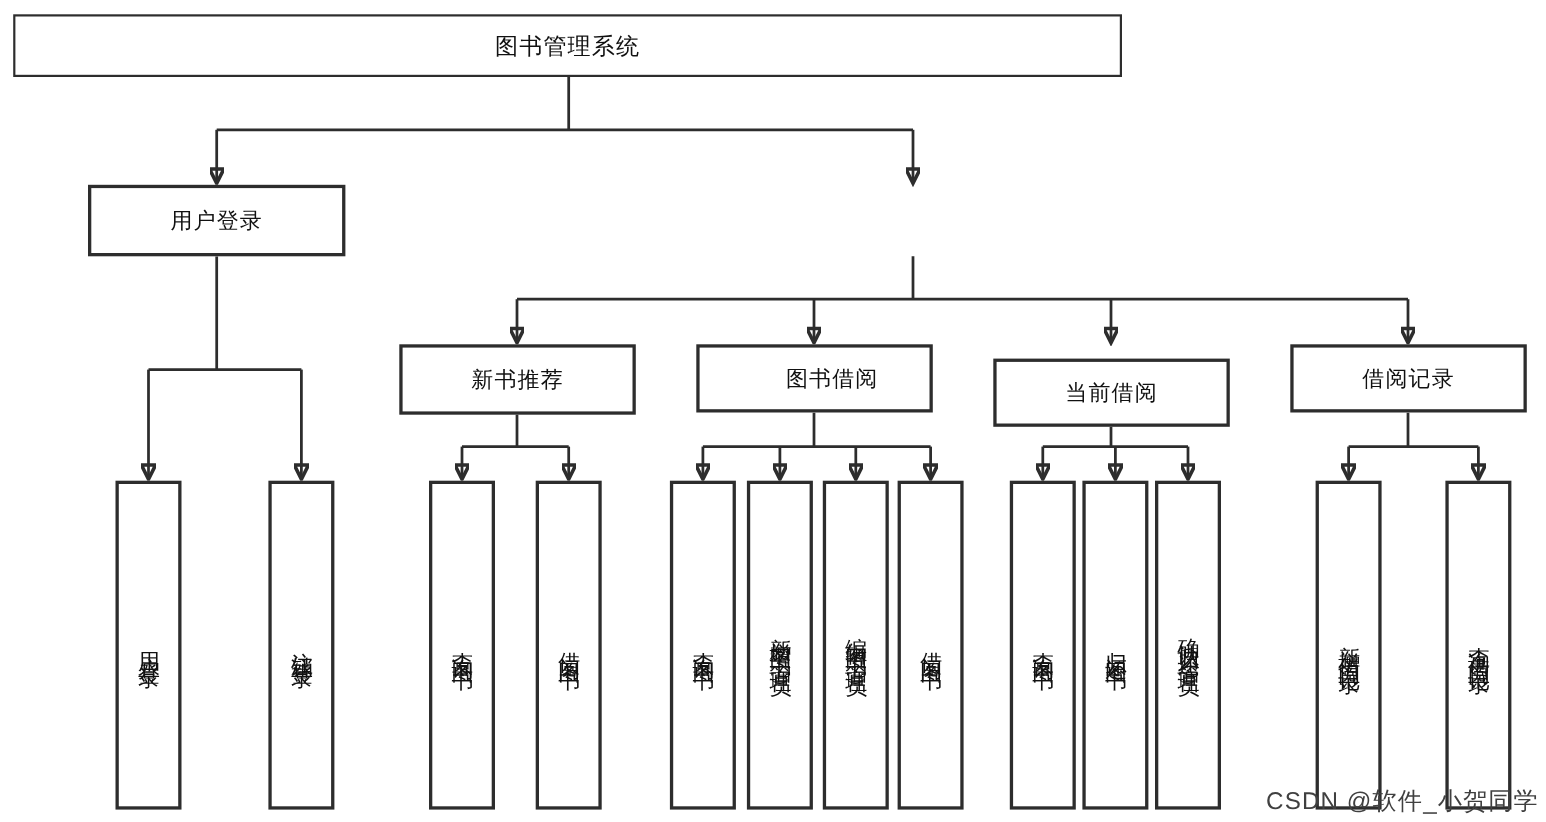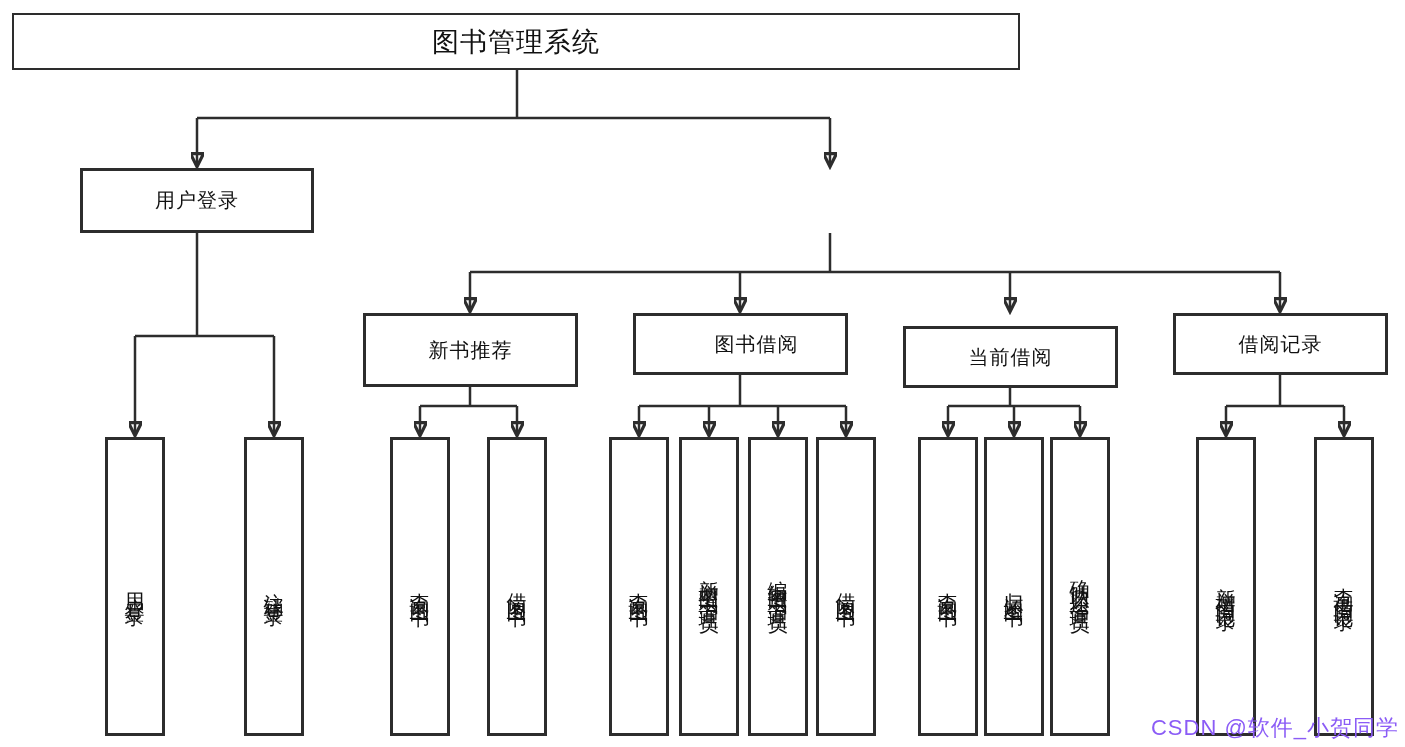--- a/index.html
+++ b/index.html
@@ -20,21 +20,21 @@
     position: absolute;
     background: #ffffff;
     border: 3px solid #2d2d2d;
     display: flex;
     align-items: center;
     justify-content: center;
     font-size: 20px;
     letter-spacing: 1px;
     white-space: nowrap;
   }
-  .node.root { border-width: 2px; font-size: 27px; }
+  .node.root { border-width: 2px; font-size: 21px; }
 
   .leaf {
     position: absolute;
     top: 437px;
     width: 60px;
     height: 299px;
     background: #ffffff;
     border: 3px solid #2d2d2d;
     display: flex;
     align-items: center;
@@ -47,21 +47,21 @@
     line-height: 1.1;
     letter-spacing: 5px;
     white-space: nowrap;
   }
 
   .watermark {
     position: absolute;
     right: 6px;
     bottom: 4px;
     font-size: 22px;
-    color: #8b5cf6;
+    color: #404040;
     letter-spacing: 1px;
     pointer-events: none;
   }
 </style>
 </head>
 <body>
 
 <div class="canvas">
 
   <svg class="connectors" viewBox="0 0 1405 747" aria-hidden="true">
@@ -97,21 +97,21 @@
     <path d="M1014 406 V435" marker-end="url(#arrow)"></path>
     <path d="M1080 406 V435" marker-end="url(#arrow)"></path>
     <path d="M1226 406 V435" marker-end="url(#arrow)"></path>
     <path d="M1344 406 V435" marker-end="url(#arrow)"></path>
   </svg>
 
   <div class="node root" style="left:12px; top:13px; width:1008px; height:57px;">图书管理系统</div>
 
   <div class="node" style="left:80px; top:168px; width:234px; height:65px;">用户登录</div>
 
-  <div class="node" style="left:363px; top:313px; width:215px; height:74px;">新书推荐</div>
+  <div class="node" style="left:363px; top:313px; width:215px; height:64px;">新书推荐</div>
   <div class="node" style="left:633px; top:313px; width:215px; height:62px;padding-left:32px;">图书借阅</div>
   <div class="node" style="left:903px; top:326px; width:215px; height:62px;">当前借阅</div>
   <div class="node" style="left:1173px; top:313px; width:215px; height:62px;">借阅记录</div>
 
   <div class="leaf" style="left:105px;">
     <span class="vtext">用户登录</span>
   </div>
   <div class="leaf" style="left:244px;">
     <span class="vtext">注销登录</span>
   </div>

